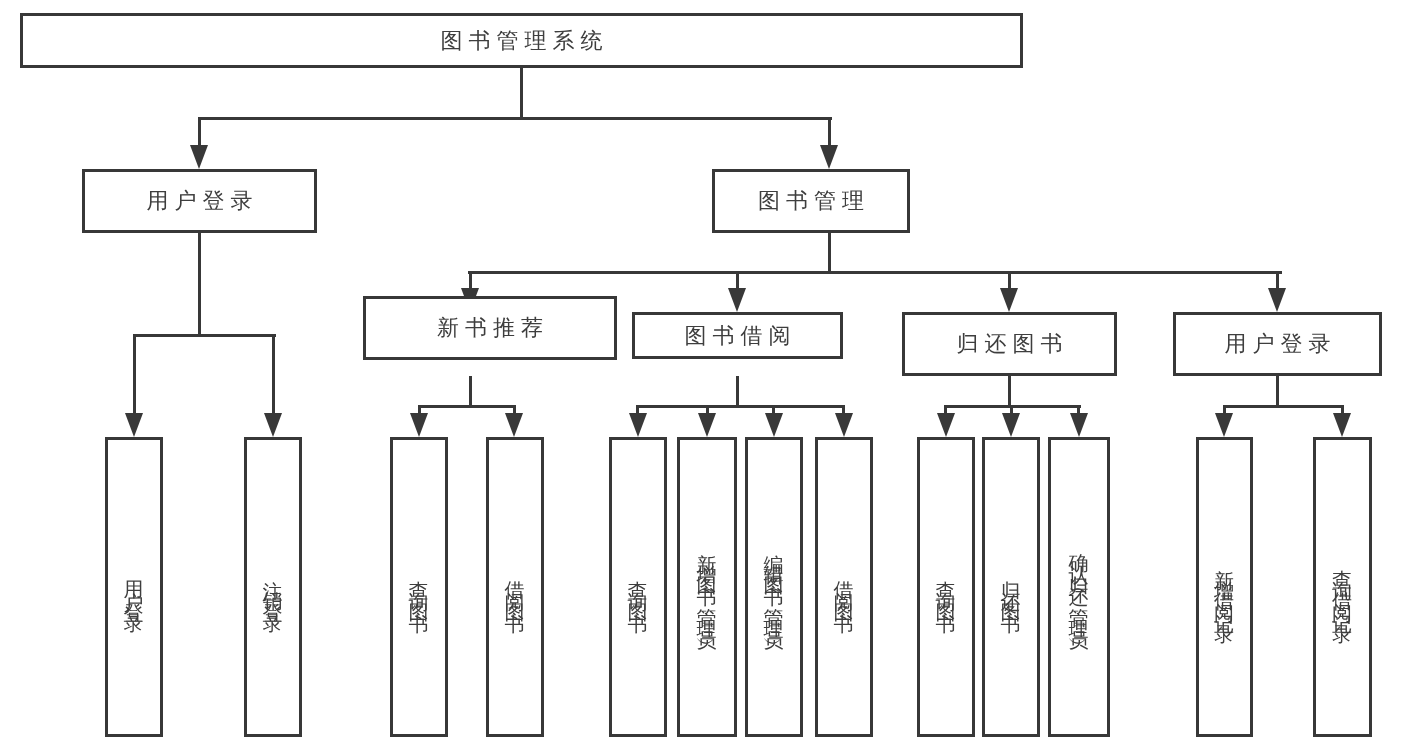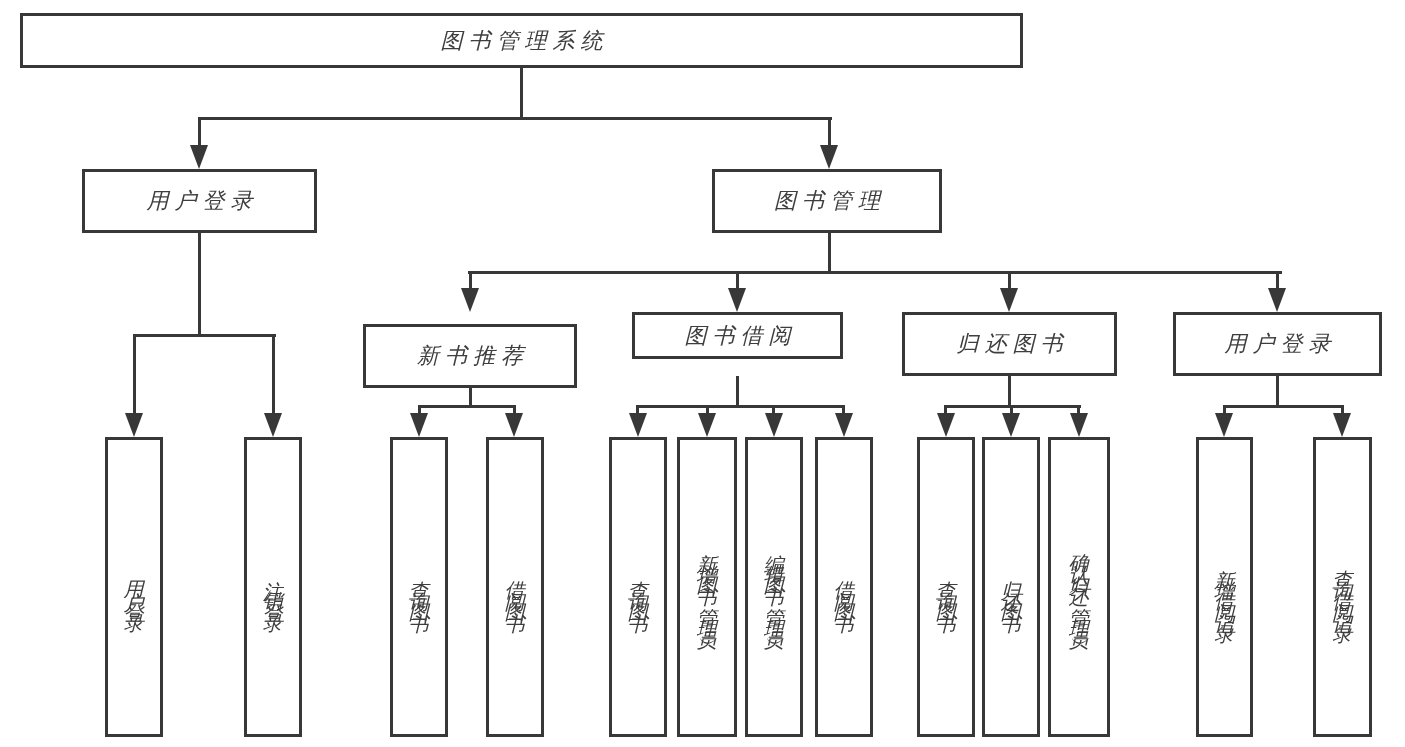--- a/index.html
+++ b/index.html
@@ -4,21 +4,21 @@
 <style>
   :root{
     --line:#383838;
     --text:#3e3e3e;
     --wm:#b5b5b5;
     --bg:#ffffff;
   }
   html,body{margin:0;padding:0;background:var(--bg);}
   .canvas{
     position:relative;width:1405px;height:747px;background:var(--bg);
-    font-family:"Liberation Sans","DejaVu Sans",sans-serif;overflow:hidden;font-style:italic;
+    font-family:"Liberation Sans","DejaVu Sans",sans-serif;overflow:hidden;
   }
   .line{position:absolute;background:var(--line);}
   .arrow{
     position:absolute;width:0;height:0;
     border-left:9px solid transparent;border-right:9px solid transparent;
     border-top:24px solid var(--line);
   }
   .box{
     position:absolute;box-sizing:border-box;border:3px solid var(--line);
     background:var(--bg);display:flex;align-items:center;justify-content:center;
@@ -100,25 +100,25 @@
   <div class="arrow" style="left:1215px;top:413px"></div>
   <div class="arrow" style="left:1333px;top:413px"></div>
 
   <div class="box hbox" style="left:20px;top:13px;width:1003px;height:55px">
     <span class="lbl">图书管理系统</span>
   </div>
 
   <div class="box hbox" style="left:82px;top:169px;width:235px;height:64px">
     <span class="lbl">用户登录</span>
   </div>
-  <div class="box hbox" style="left:712px;top:169px;width:230px;height:64px">
+  <div class="box hbox" style="left:712px;top:169px;width:198px;height:64px">
     <span class="lbl">图书管理</span>
   </div>
 
-  <div class="box hbox" style="left:363px;top:324px;width:214px;height:64px">
+  <div class="box hbox" style="left:363px;top:296px;width:254px;height:64px">
     <span class="lbl">新书推荐</span>
   </div>
   <div class="box hbox" style="left:632px;top:312px;width:211px;height:47px">
     <span class="lbl">图书借阅</span>
   </div>
   <div class="box hbox" style="left:902px;top:312px;width:215px;height:64px">
     <span class="lbl">归还图书</span>
   </div>
   <div class="box hbox" style="left:1173px;top:312px;width:209px;height:64px">
     <span class="lbl">用户登录</span>

